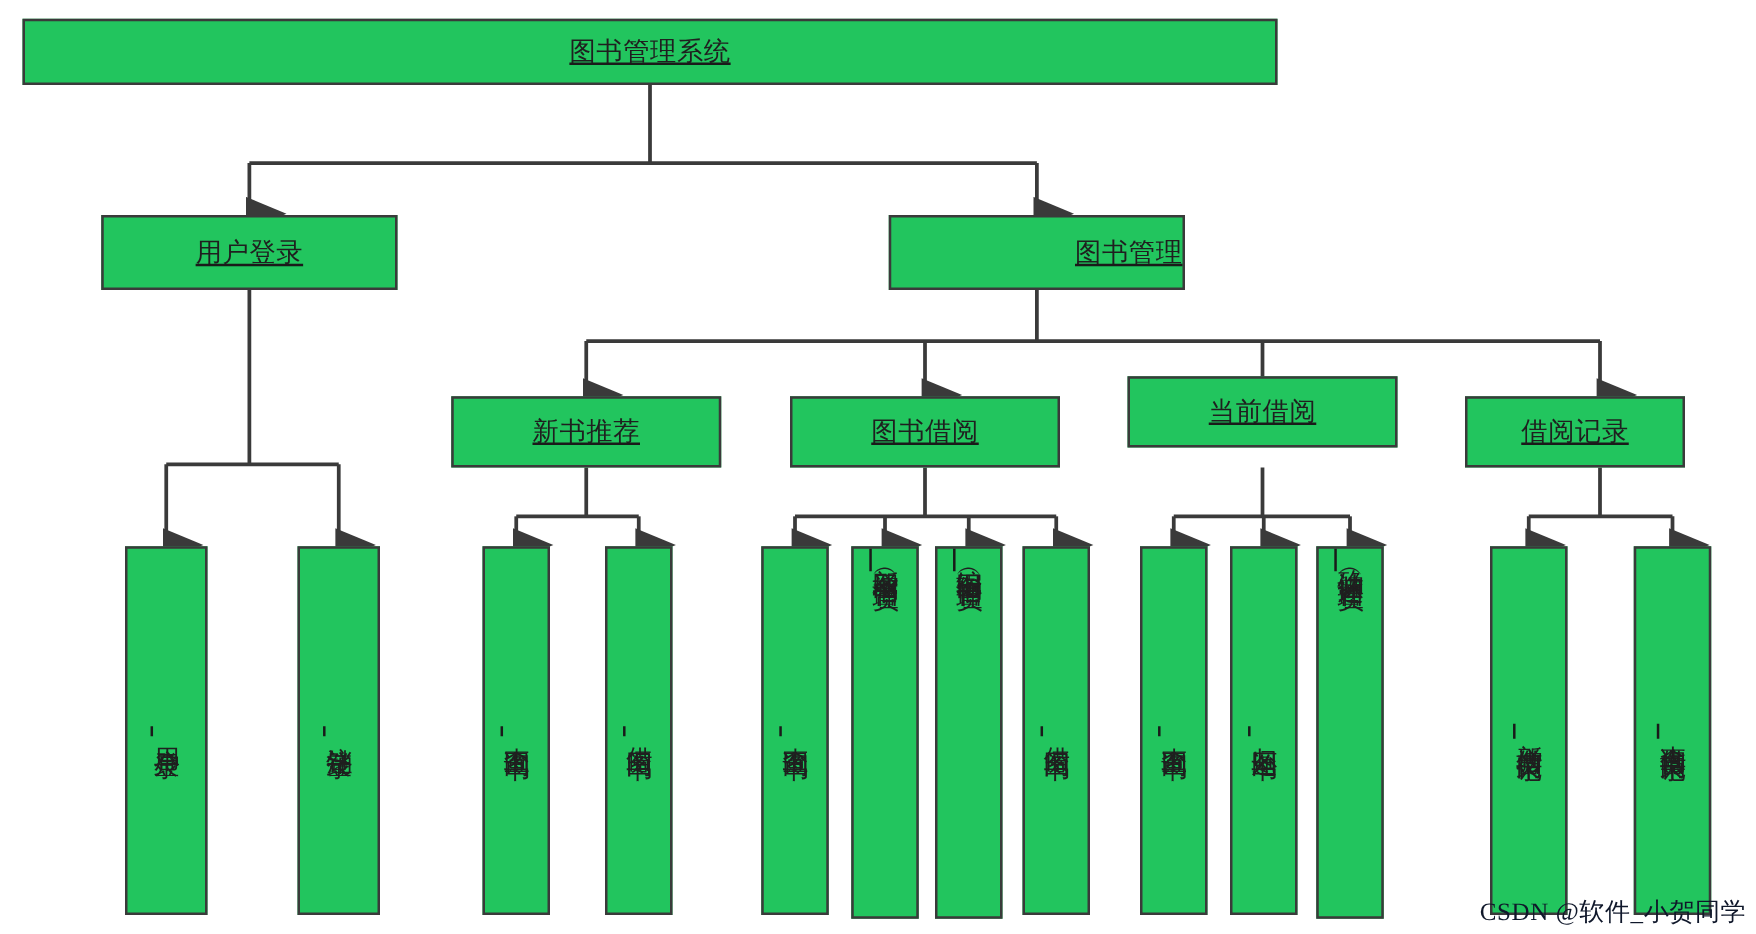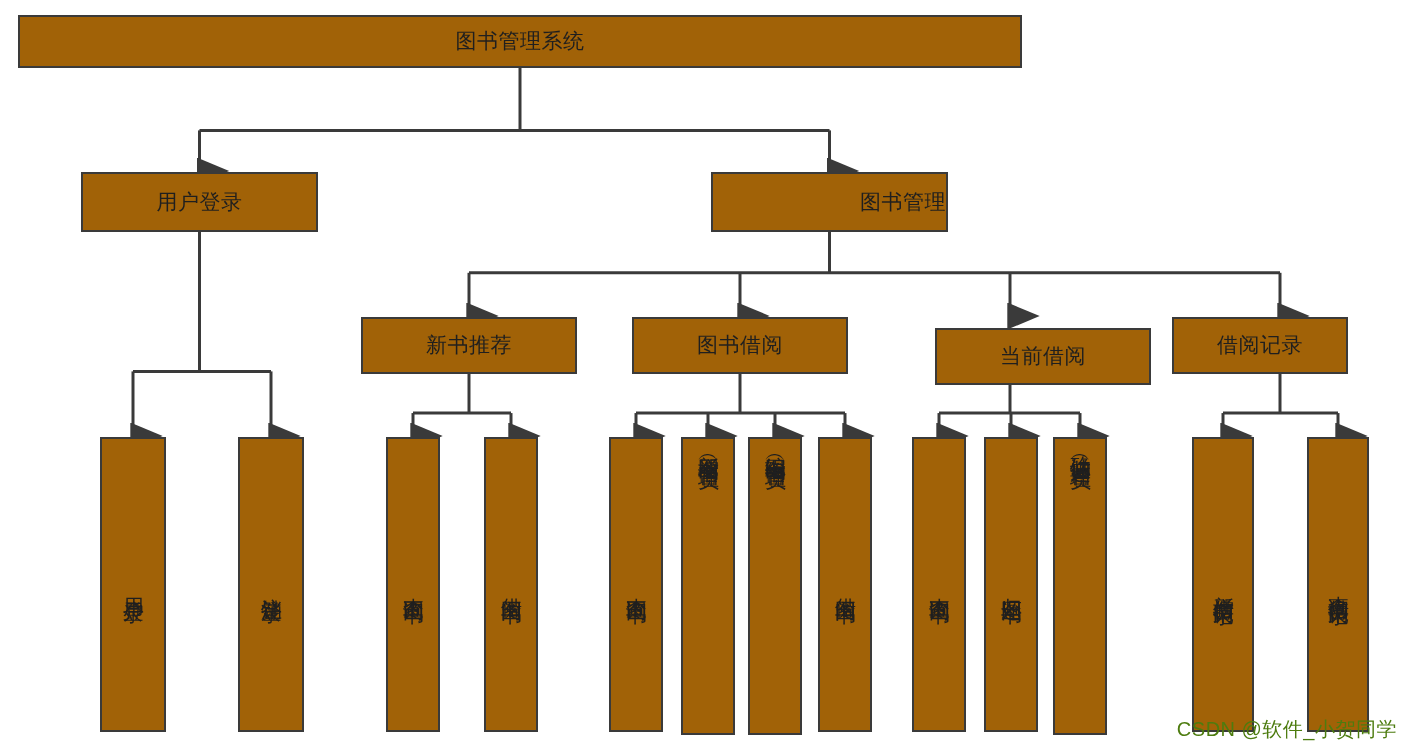--- a/index.html
+++ b/index.html
@@ -23,26 +23,27 @@
     position: absolute;
     left: 0;
     top: 0;
     width: 1405px;
     height: 747px;
     pointer-events: none;
   }
   .node {
     position: absolute;
     box-sizing: border-box;
-    background: #a16207;
+    background: #22c55e;
     border: 2.5px solid #3a3a3a;
     display: flex;
     align-items: center;
     justify-content: center;
     z-index: 2;
+    text-decoration: underline;
   }
   .node-label {
     font-size: 21px;
     line-height: 1.18;
     color: #1f1f1f;
     letter-spacing: 0.5px;
     white-space: nowrap;
     text-align: center;
   }
   
@@ -68,25 +69,25 @@
     align-items: center;
   }
   .node.vert.align-top {
     align-items: flex-start;
   }
   .watermark {
     position: absolute;
     right: 8px;
     bottom: 4px;
     font-size: 20px;
-    color: #4d7c0f;
+    color: #0f172a;
     letter-spacing: 0.5px;
     z-index: 5;
     white-space: nowrap;
-    font-family: Liberation Sans, sans-serif;
+    font-family: Liberation Serif, serif;
   }
 </style>
 </head>
 <body>
 
 <div id="diagram-root">
 
   <svg id="edges-layer" viewBox="0 0 1405 747" width="1405" height="747" xmlns="http://www.w3.org/2000/svg">
     <defs>
       <marker id="arrowhead" viewBox="0 0 10 12" refX="5" refY="11" markerWidth="9" markerHeight="11" orient="auto-start-reverse">
@@ -140,21 +141,21 @@
   <div class="node horiz" style="left: 711px; top: 172px; width: 237px; height: 60px; justify-content: flex-end;">
     <span class="node-label">图书管理</span>
   </div>
 
   <div class="node horiz" style="left: 632px; top: 317px; width: 216px; height: 57px;">
     <span class="node-label">图书借阅</span>
   </div>
   <div class="node horiz" style="left: 361px; top: 317px; width: 216px; height: 57px;">
     <span class="node-label">新书推荐</span>
   </div>
-  <div class="node horiz" style="left: 902px; top: 328px; width: 216px; height: 57px; margin-left: 33px;">
+  <div class="node horiz" style="left: 902px; top: 301px; width: 216px; height: 57px;">
     <span class="node-label">当前借阅</span>
   </div>
   <div class="node horiz" style="left: 1172px; top: 317px; width: 176px; height: 57px;">
     <span class="node-label">借阅记录</span>
   </div>
 
   <div class="node vert align-mid" style="left: 100px; top: 437px; width: 66px; height: 295px;">
     <span class="node-label">用户登录</span>
   </div>
   <div class="node vert align-mid" style="left: 238px; top: 437px; width: 66px; height: 295px;">

